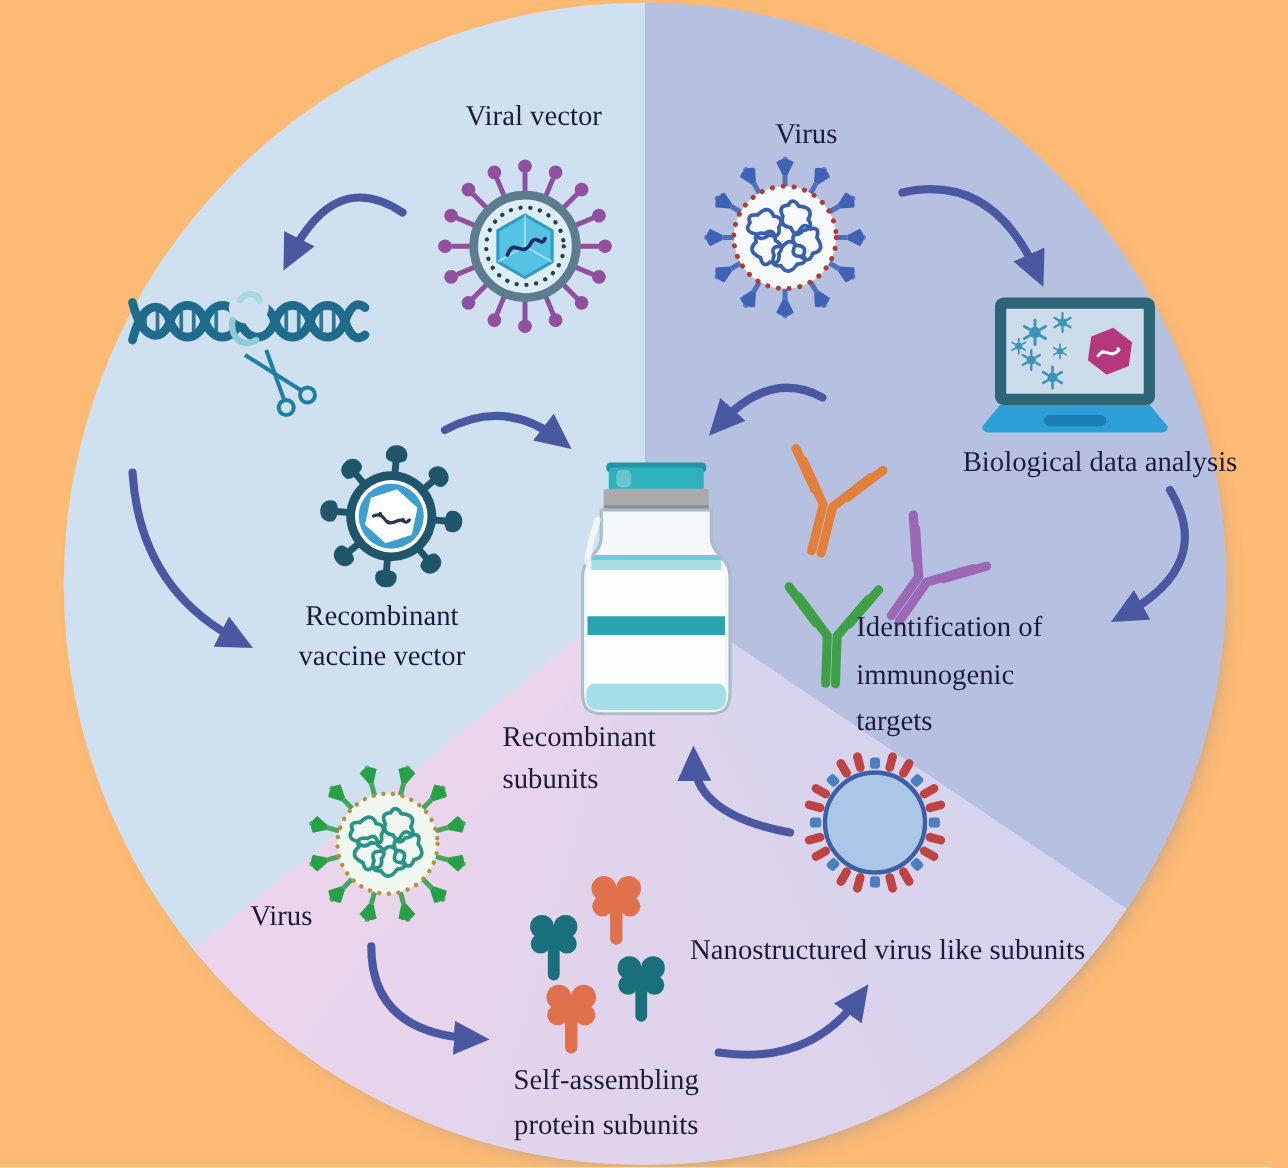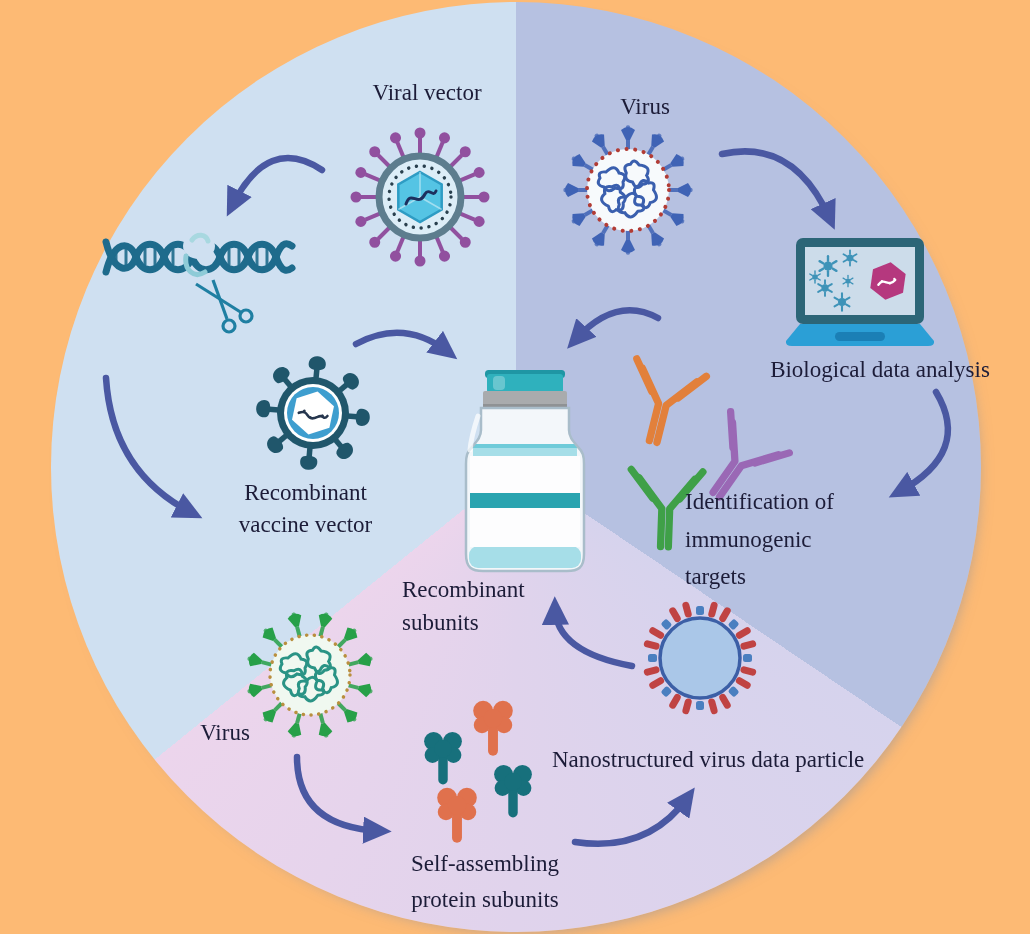--- a/index.html
+++ b/index.html
@@ -294,15 +294,15 @@
   </svg>
 
   <div class="lbl c" style="left:327px;top:76px;width:200px;">Viral vector</div>
   <div class="lbl c" style="left:595px;top:90px;width:100px;">Virus</div>
   <div class="lbl c" style="left:223px;top:477px;width:165px;line-height:1.4;">Recombinant vaccine vector</div>
   <div class="lbl c" style="left:740px;top:353px;width:280px;">Biological data analysis</div>
   <div class="lbl" style="left:685px;top:466px;width:175px;line-height:1.64;margin-top:17px;">Identification of immunogenic targets</div>
   <div class="lbl" style="left:402px;top:573px;width:145px;line-height:1.45;">Recombinant subunits</div>
   <div class="lbl c" style="left:185px;top:716px;width:80px;">Virus</div>
   <div class="lbl c" style="left:390px;top:846px;width:190px;line-height:1.55;font-family:Liberation Serif, serif;">Self-assembling protein subunits</div>
-  <div class="lbl" style="left:552px;top:743px;width:340px;">Nanostructured virus data particle</div>
+  <div class="lbl" style="left:552px;top:743px;width:340px;">Nanostructured virus like subunits</div>
 
 </div>
 
 </body></html>

